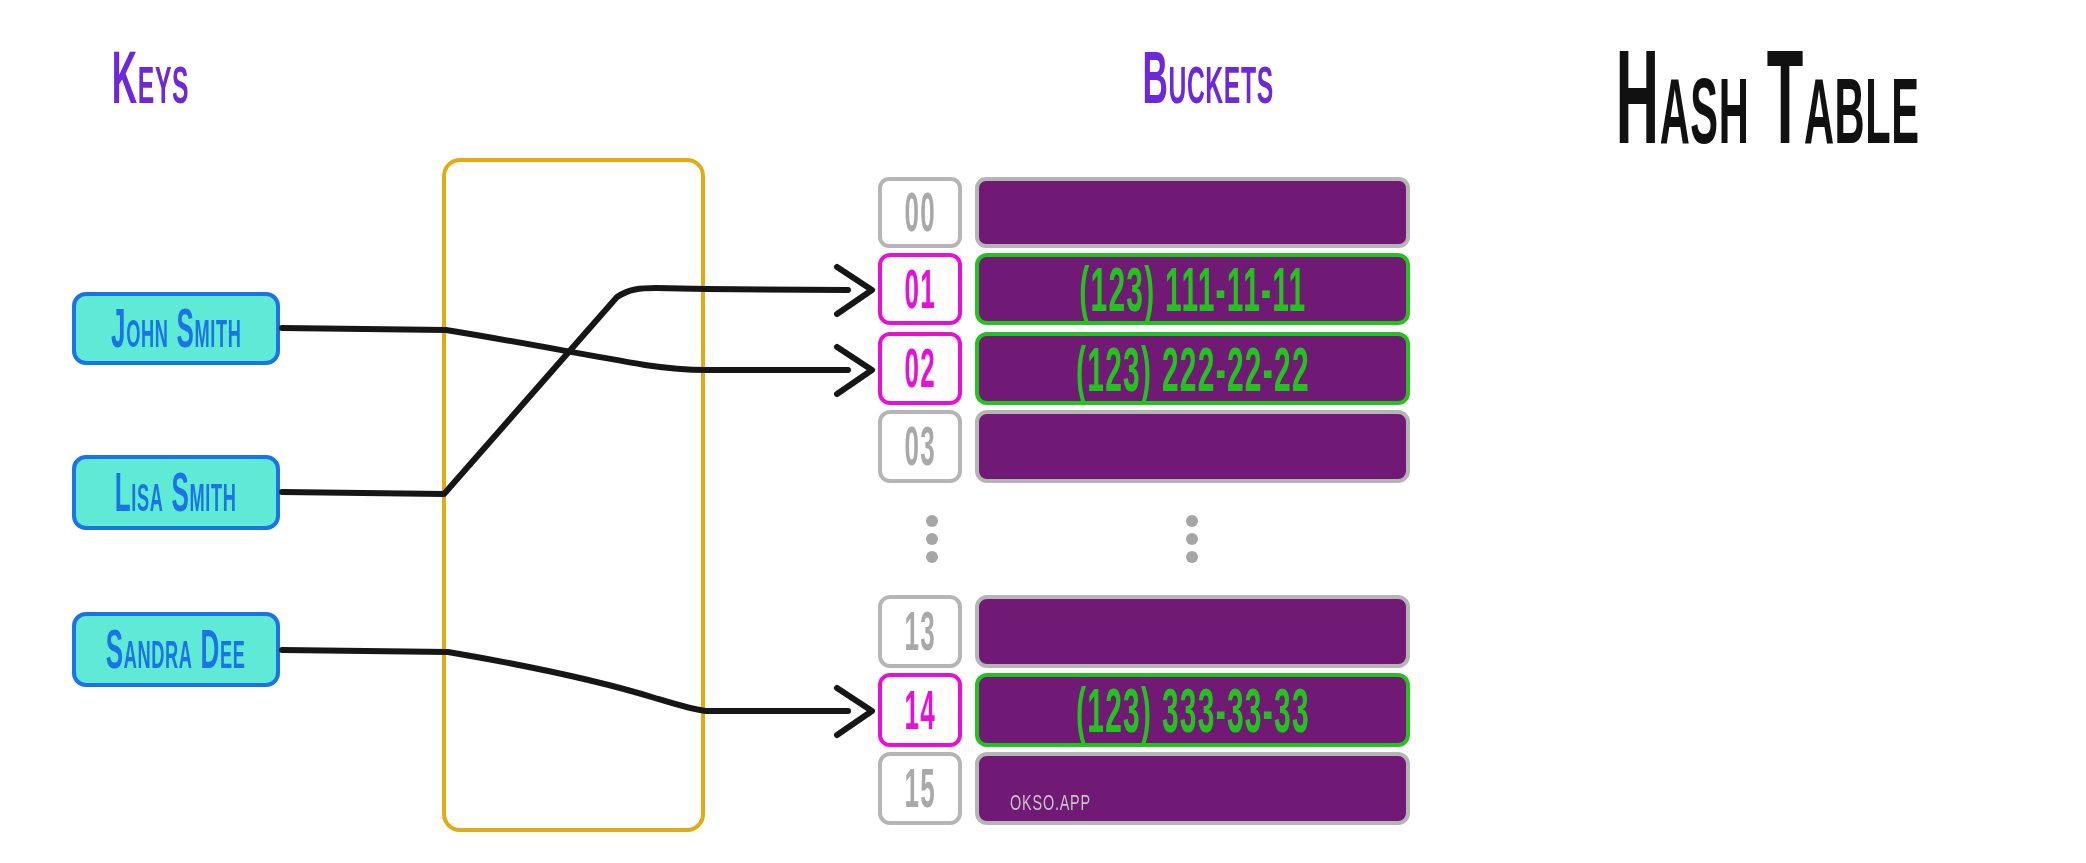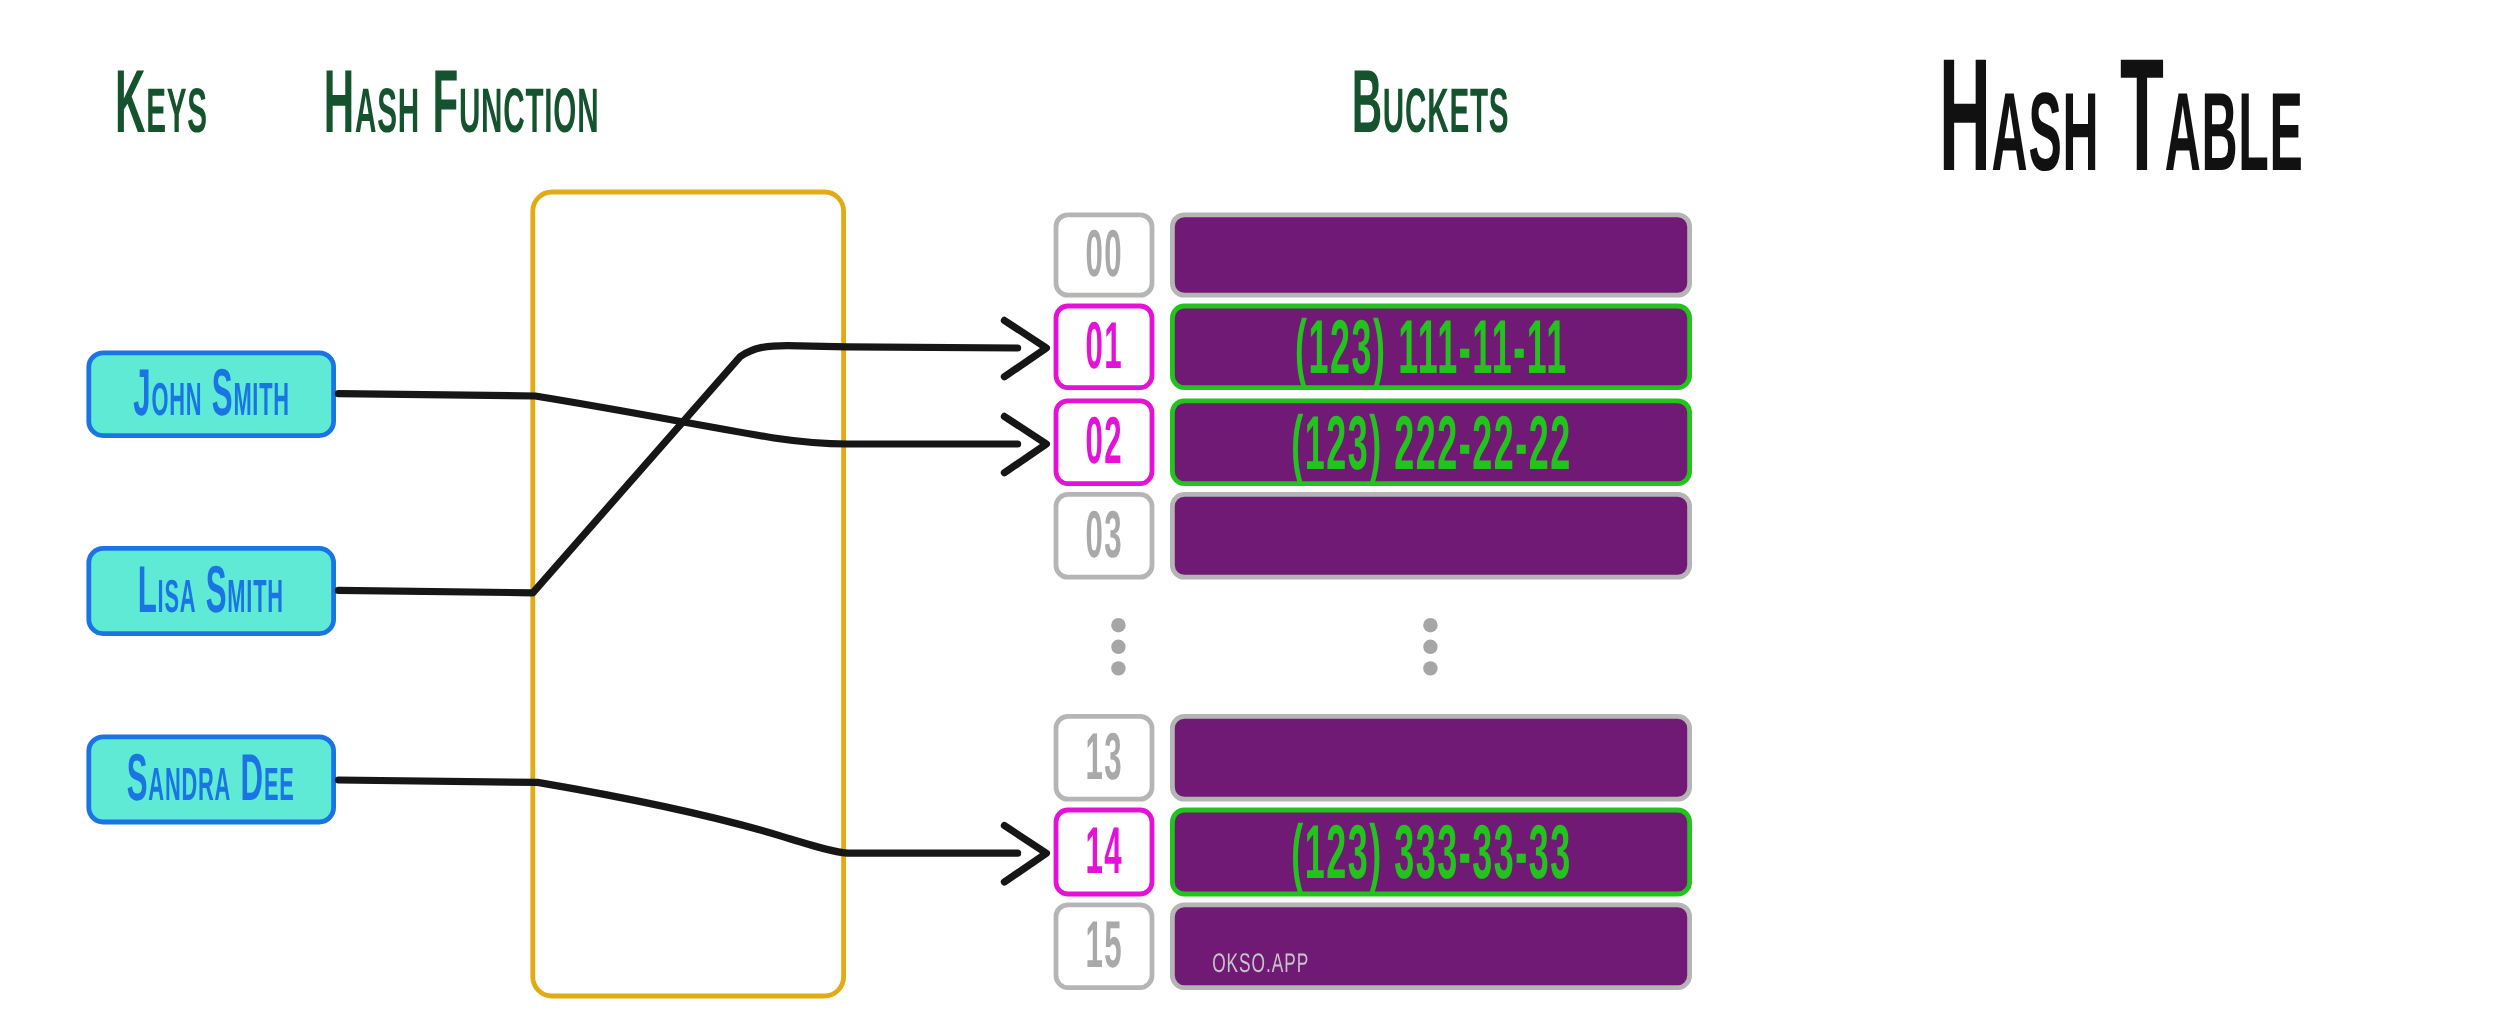--- a/index.html
+++ b/index.html
@@ -24,22 +24,23 @@
   .hand{
     display:inline-block;
     transform:scale(0.65,1.38);
     transform-origin:center;
     font-variant:small-caps;
     letter-spacing:1px;
     white-space:nowrap;
   }
   .col-label{
     position:absolute;top:48px;height:74px;
-    display:flex;align-items:center;justify-content:center;
-    color:#14532d;
+    display:flex;justify-content:center;
+    color:#6d28d9;
+    margin-left:16px;
   }
   .col-label .hand{font-size:54px;font-weight:bold;}
   .label-keys{left:0;width:270px;}
   .label-hash{left:185px;width:400px;}
   .label-buckets{left:992px;width:400px;}
   .page-title{
     position:absolute;left:1468px;top:22px;width:600px;height:150px;
     display:flex;align-items:center;justify-content:center;color:#111;
   }
   .page-title .hand{font-size:92px;font-weight:bold;transform:scale(0.65,1.45);}
@@ -66,21 +67,21 @@
   .cell .hand{font-size:40px;font-weight:bold;color:var(--graytext);letter-spacing:2px;}
   .cell.hot{border-color:var(--magenta);}
   .cell.hot .hand{color:var(--magenta);}
   .slot{
     position:absolute;left:975px;width:435px;
     border:4px solid var(--gray);border-radius:12px;background:#701a75;
     display:flex;align-items:center;justify-content:center;
   }
   .slot .hand{font-size:46px;font-weight:bold;color:var(--green);letter-spacing:2px;}
   .slot.hot{border-color:var(--green);}
-  .r0{top:177px;height:71px;}
+  .r0{top:177px;height:71px;border-radius:11px;}
   .r1{top:253px;height:72px;}
   .r2{top:332px;height:73px;}
   .r3{top:410px;height:73px;}
   .r4{top:595px;height:73px;}
   .r5{top:673px;height:74px;}
   .r6{top:752px;height:73px;}
   .wires{position:absolute;left:0;top:0;pointer-events:none;}
   .wire{fill:none;stroke:var(--line);stroke-width:6;stroke-linecap:round;stroke-linejoin:round;}
   .dot{fill:#a6a6a6;stroke:none;}
   .watermark{
@@ -90,23 +91,20 @@
   }
   .watermark .hand{transform:scale(0.8,1.25);font-variant:normal;}
 </style>
 </head>
 <body>
 
 <div class="canvas">
 
   <div class="col-label label-keys">
     <span class="hand">Keys</span>
-  </div>
-  <div class="col-label label-hash">
-    <span class="hand">Hash Function</span>
   </div>
   <div class="col-label label-buckets">
     <span class="hand">Buckets</span>
   </div>
 
   <div class="page-title">
     <span class="hand">Hash Table</span>
   </div>
 
   <div class="key-box k0">

